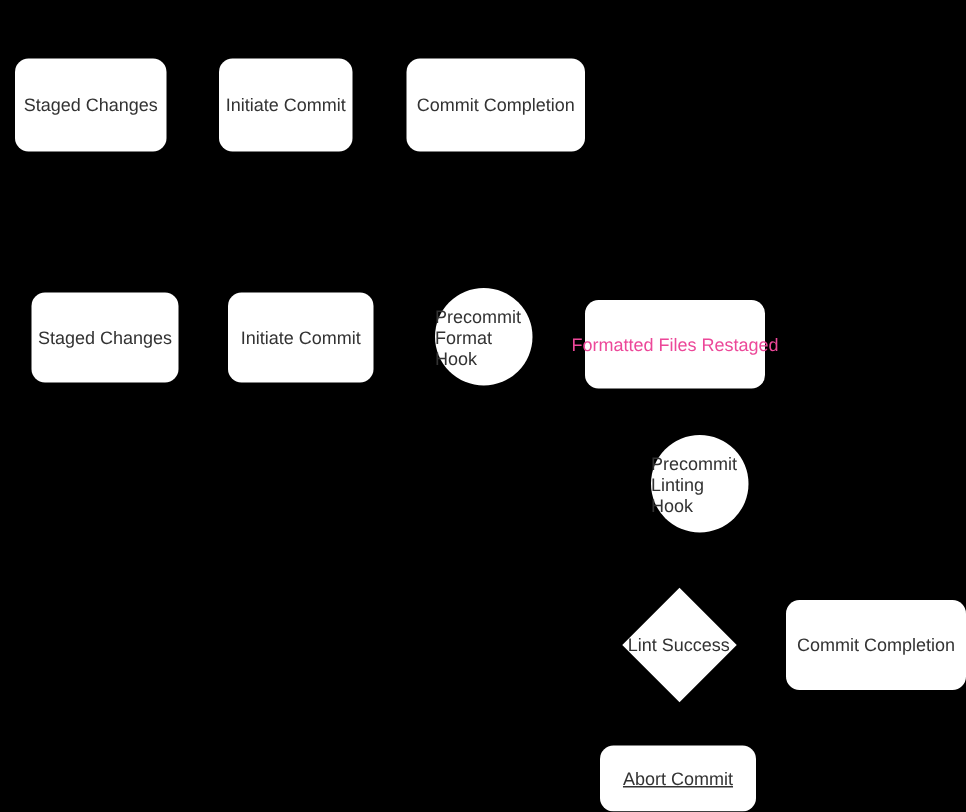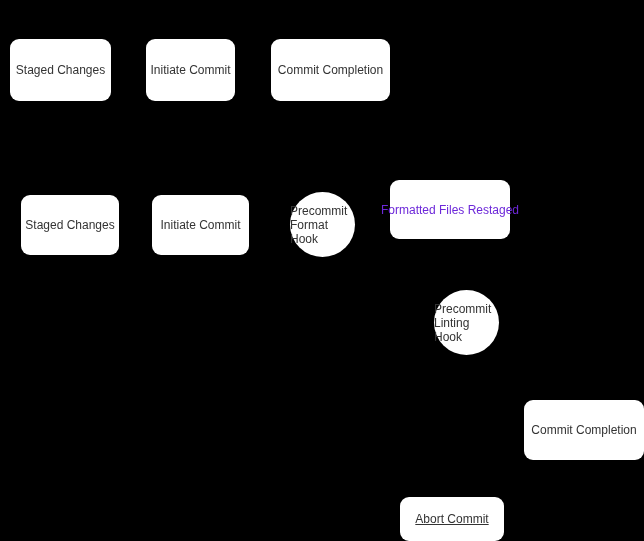--- a/index.html
+++ b/index.html
@@ -94,25 +94,29 @@
     </div>
     <div class="node rect" style="left: 21px; top: 195px; width: 98px; height: 60px; background: rgb(255, 255, 255); color: rgb(51, 51, 51);">
       <span class="label">Staged Changes</span>
     </div>
     <div class="node rect" style="left: 152px; top: 195px; width: 97px; height: 60px; background: rgb(255, 255, 255); color: rgb(51, 51, 51);">
       <span class="label">Initiate Commit</span>
     </div>
     <div class="node circle" style="left: 290px; top: 192px; width: 65px; height: 65px; background: rgb(255, 255, 255); color: rgb(51, 51, 51);">
       <span class="label">Precommit Format Hook</span>
     </div>
-    <div class="node rect" style="left: 390px; top: 180px; width: 120px; height: 59px; background: rgb(255, 255, 255); color: #6d28d9; justify-content: center;">
+    <div class="node rect" style="left: 390px; top: 200px; width: 120px; height: 59px; background: rgb(255, 255, 255); color: #ec4899; justify-content: center;">
       <span class="label">Formatted Files Restaged</span>
     </div>
     <div class="node circle" style="left: 418px; top: 290px; width: 65px; height: 65px; background: rgb(255, 255, 255); color: rgb(51, 51, 51); margin-left: 16px;">
       <span class="label">Precommit Linting Hook</span>
+    </div>
+    <div class="node diamond" style="left: 414px; top: 391px; width: 77px; height: 77px; background: transparent; color: rgb(51, 51, 51);">
+      <div class="dia-shape" style="background: rgb(255, 255, 255);"></div>
+      <span class="label">Lint Success</span>
     </div>
     <div class="node rect" style="left: 524px; top: 400px; width: 120px; height: 60px; background: rgb(255, 255, 255); color: rgb(51, 51, 51);">
       <span class="label">Commit Completion</span>
     </div>
     <div class="node rect" style="left: 400px; top: 497px; width: 104px; height: 44px; background: rgb(255, 255, 255); color: rgb(51, 51, 51); text-decoration: underline;">
       <span class="label">Abort Commit</span>
     </div>
   </div>
 
 </body></html>

